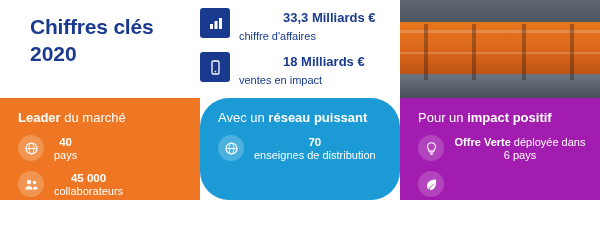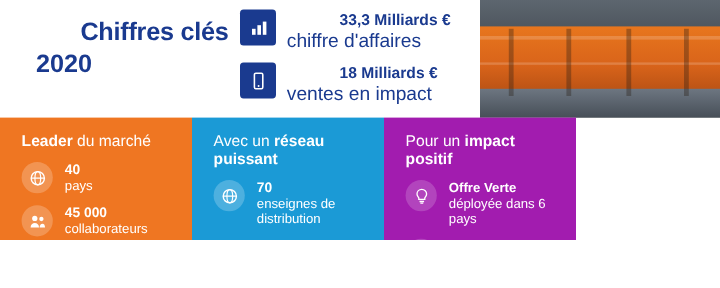--- a/index.html
+++ b/index.html
@@ -33,21 +33,20 @@
     width: 200px;
     padding: 14px 0 0 30px;
     box-sizing: border-box;
     color: #1a3a8f;
   }
   .top-title .line1 {
     font-size: 21px;
     font-weight: bold;
     letter-spacing: -0.2px;
     line-height: 26px;
-    margin-left: 37px;
   }
   .top-title .line2 {
     font-size: 21px;
     font-weight: bold;
     line-height: 28px;
   }
 
   .top-stats {
     width: 200px;
     padding-top: 8px;
@@ -72,21 +71,21 @@
   .stat-text .value {
     color: #1a3a8f;
     font-size: 13px;
     font-weight: bold;
     line-height: 16px;
     white-space: nowrap;
     margin-left: 44px;
   }
   .stat-text .label {
     color: #1a3a8f;
-    font-size: 16px;
+    font-size: 11px;
     line-height: 15px;
     white-space: nowrap;
   }
 
   .top-photo {
     position: absolute;
     right: 0; top: 0;
     width: 200px;
     height: 98px;
     overflow: hidden;
@@ -113,49 +112,50 @@
   }
   .top-photo .post {
     position: absolute;
     background: rgba(40,30,20,0.35);
   }
 
   
   .columns {
     position: absolute;
     left: 0; top: 98px;
-    width: 480px;
+    width: 600px;
     height: 102px;
     display: flex;
   }
   .col {
     width: 200px;
     height: 102px;
     box-sizing: border-box;
     padding: 12px 14px 0 18px;
     color: #ffffff;
     position: relative;
     overflow: hidden;
   }
   .col-orange { background: #ef7622; }
-  .col-cyan   { background: #1b9ad6; }
+  .col-cyan   { background: #1b9ad6; border-radius: 29px; }
   .col-blue   { background: #a21caf; }
 
   .col h3 {
     margin: 0 0 10px 0;
     font-size: 13px;
     font-weight: normal;
     line-height: 15px;
   }
   .col h3 b { font-weight: bold; }
 
   .item {
     display: flex;
     align-items: flex-start;
     margin-bottom: 9px;
+    text-align: center;
   }
   .item-icon {
     width: 26px;
     height: 26px;
     border-radius: 50%;
     background: rgba(255,255,255,0.22);
     margin-right: 10px;
     flex: 0 0 auto;
     display: flex;
     align-items: center;

